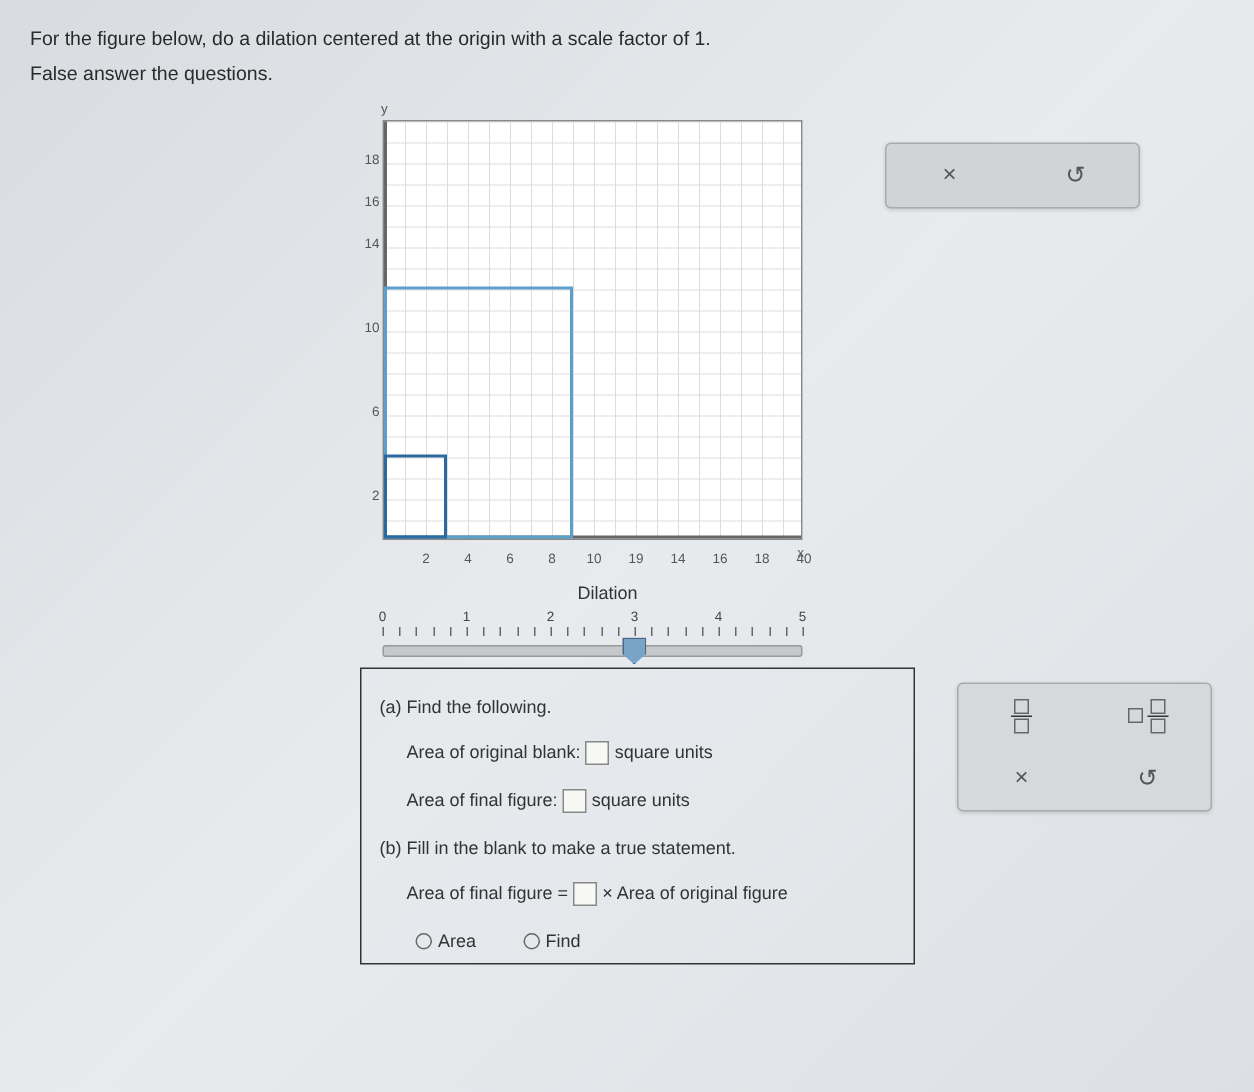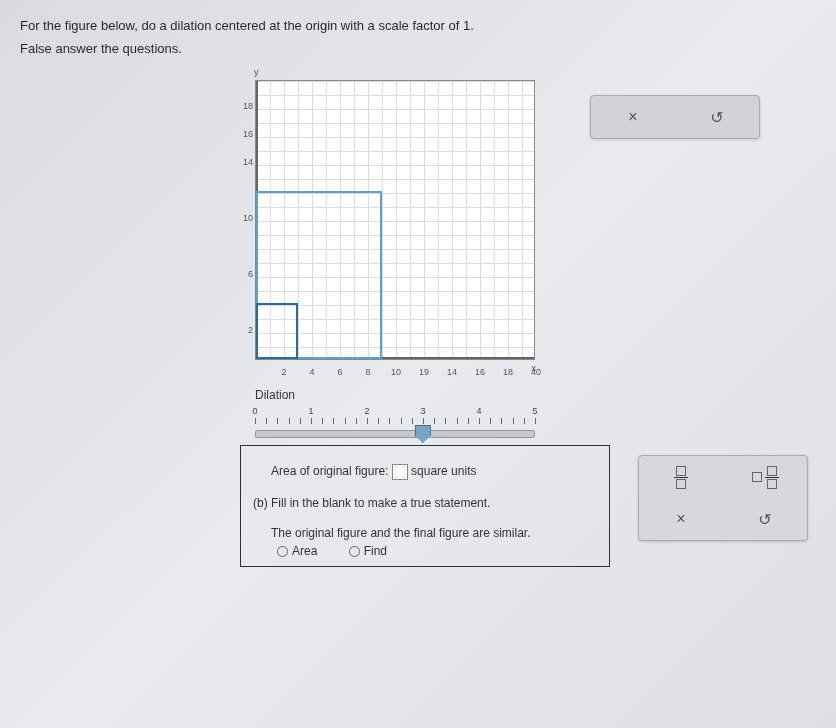--- a/index.html
+++ b/index.html
@@ -40,21 +40,21 @@
 }
 .dilated-fig {
   position: absolute; left: 0; bottom: 0;
   width: 126px; height: 168px;
   border: 2px solid #5aa0c8;
 }
 .y-lbl { position:absolute; top:-14px; left:-2px; font-size:9px; color:#555; }
 .x-lbl { position:absolute; bottom:-14px; right:-2px; font-size:9px; color:#555; }
 .tick-y { position:absolute; left:-18px; font-size:9px; color:#555; width:15px; text-align:right; }
 .tick-x { position:absolute; bottom:-18px; font-size:9px; color:#555; width:14px; text-align:center; }
-.slider-wrap { margin-top: 28px; }
+.slider-wrap { margin-top: 28px; text-align:center; }
 .slider-title { font-size:12px; color:#333; margin-bottom:4px; }
 .slider-ruler {
   width: 280px; height: 24px; position:relative;
 }
 .slider-ruler .t { position:absolute; font-size:9px; color:#444; top:0; transform:translateX(-50%); }
 .slider-ruler .tick { position:absolute; width:1px; height:6px; background:#666; top:12px; }
 .slider-track {
   width: 280px; height: 8px; background:#c5c9cc; border:1px solid #999; border-radius:2px; position:relative;
 }
 .slider-thumb {
@@ -187,27 +187,37 @@
         <span class="tick" style="left:96%"></span>
       <span class="tick" style="left:100%"></span>
     </div>
     <div class="slider-track">
       <div class="slider-thumb" style="left:60%"></div>
     </div>
   </div>
 </div>
 
 <div class="question-box">
+  <div class="qrow">(a) Find the following.</div>
   <div class="qrow sub">
-    <span>Area of original figure:</span>
+    <span>Area of original blank:</span>
     <span class="ans-box"></span>
     <span>square units</span>
   </div>
+  <div class="qrow sub">
+    <span>Area of final figure:</span>
+    <span class="ans-box"></span>
+    <span>square units</span>
+  </div>
   <div class="qrow">(b) Fill in the blank to make a true statement.</div>
-  <div class="qrow sub" style="margin-top:0;margin-bottom:4px">The original figure and the final figure are similar.</div>
+  <div class="qrow sub">
+    <span>Area of final figure =</span>
+    <span class="ans-box"></span>
+    <span>× Area of original figure</span>
+  </div>
   <div class="radio-group">
     <label><span class="radio-circle"></span><span>Area</span></label>
     <label><span class="radio-circle"></span><span>Find</span></label>
   </div>
 </div>
 
 <div class="toolbar2">
   <div class="tool-btn">
     <span class="frac-icon">
       <span class="fb"></span>

